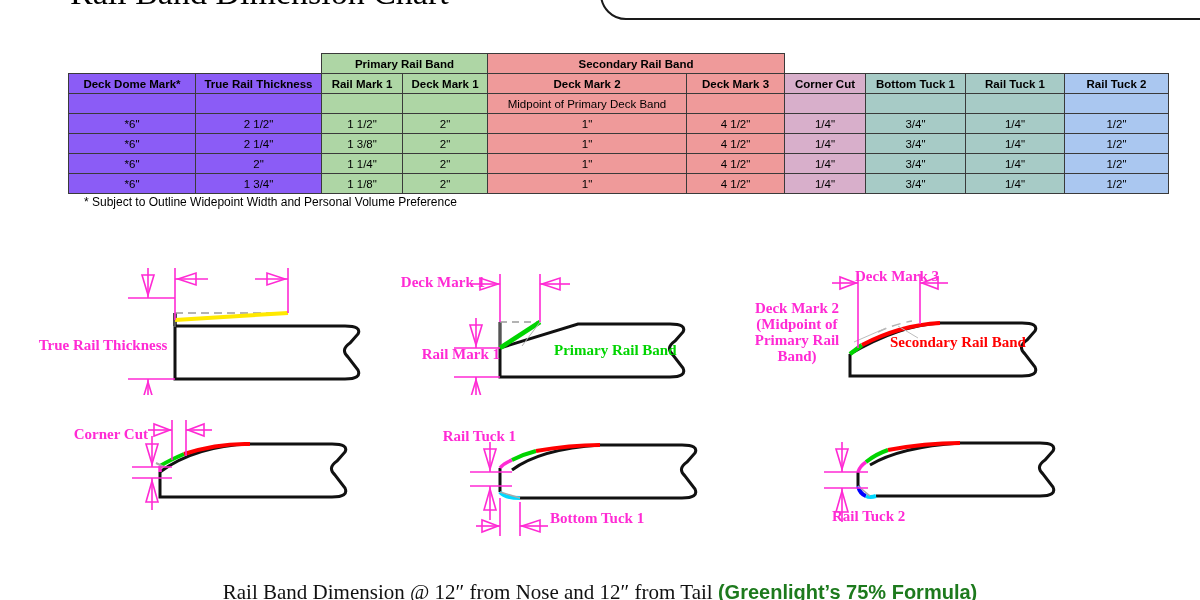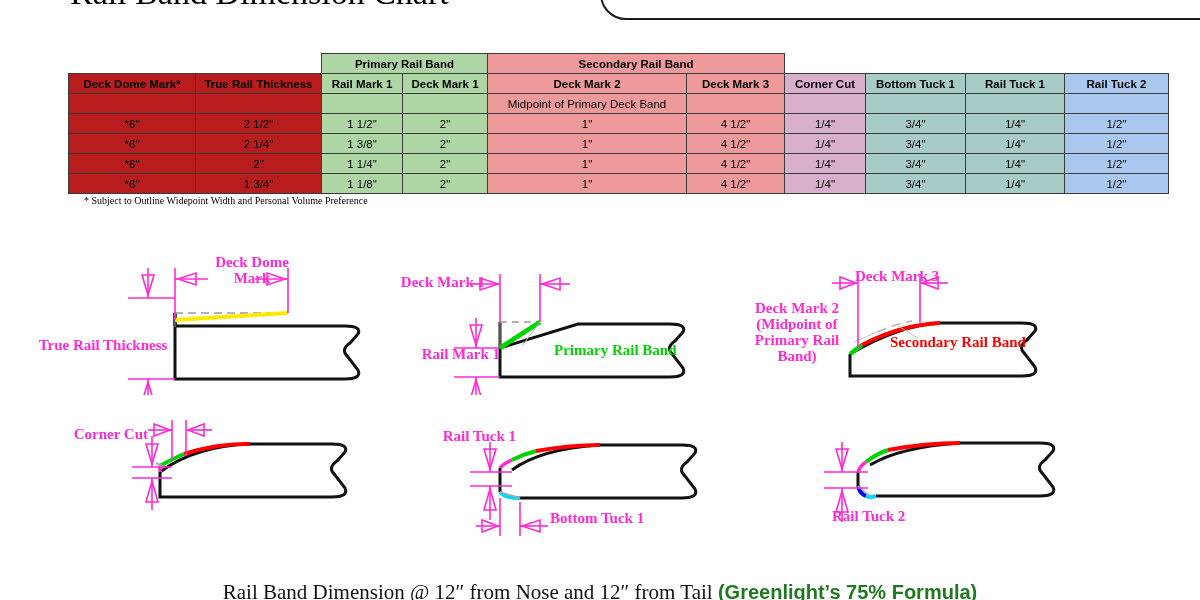--- a/index.html
+++ b/index.html
@@ -23,32 +23,32 @@
     border-collapse:collapse;
     font-size:11.5px;color:#000;
   }
   #chart-table td{
     border:1px solid #3a3a3a;
     text-align:center;vertical-align:middle;
     height:19px;padding:0 3px;white-space:nowrap;
   }
   #chart-table td.blank{border:none;background:#fff;}
   .hdr{font-weight:bold;}
-  .c-cream{background:#b91c1c;}
+  .c-cream{background:#8b5cf6;}
   .c-green{background:#aed6a5;}
   .c-red{background:#ef9a9a;}
   .c-purple{background:#d8afcb;}
   .c-teal{background:#a7cbc6;}
   .c-blue{background:#aac7f0;}
   .w1{width:120px;}.w2{width:119px;}.w3{width:74px;}.w4{width:78px;}
   .w5{width:192px;}.w6{width:91px;}.w7{width:74px;}.w8{width:93px;}
   .w9{width:92px;}.w10{width:97px;}
   #footnote{
     position:absolute;left:84px;top:195px;
-    font-size:10px;color:#000;white-space:nowrap;font-family:Liberation Serif, serif;
+    font-size:12px;color:#000;white-space:nowrap;
   }
   
   .diagram{position:absolute;}
   .lbl{
     position:absolute;font-family:"Liberation Serif", serif;
     font-weight:bold;color:#ff2ad4;font-size:15px;
     line-height:16px;text-align:center;white-space:pre;
   }
   .lbl.green{color:#00d400;}
   .lbl.red{color:#ff0000;}
@@ -172,22 +172,20 @@
     <line x1="155" y1="29" x2="188" y2="29" stroke="#ff2ad4" stroke-width="1.6"></line>
     <polygon points="185,29 167,23 167,35" fill="none" stroke="#ff2ad4" stroke-width="1.6"></polygon>
 
     <line x1="28" y1="48" x2="75" y2="48" stroke="#ff2ad4" stroke-width="1.6"></line>
     <line x1="28" y1="129" x2="75" y2="129" stroke="#ff2ad4" stroke-width="1.6"></line>
     <line x1="48" y1="18" x2="48" y2="48" stroke="#ff2ad4" stroke-width="1.6"></line>
     <polygon points="48,45 42,25 54,25" fill="none" stroke="#ff2ad4" stroke-width="1.6"></polygon>
     <line x1="48" y1="129" x2="48" y2="158" stroke="#ff2ad4" stroke-width="1.6"></line>
     <polygon points="48,132 42,152 54,152" fill="none" stroke="#ff2ad4" stroke-width="1.6"></polygon>
   </svg>
-  <div class="lbl" style="left:97px;top:4px;width:110px;">Deck Dome
-Mark</div>
   <div class="lbl" style="left:-92px;top:87px;width:190px;">True Rail Thickness</div>
 </div>
 
 <div class="diagram" style="left:430px;top:260px;width:330px;height:135px;">
   <svg width="330" height="135" viewBox="0 0 330 135">
     <path d="M70 88 L70 117 L240 117 Q257 117 253 108 L243 95 Q235 88 245 81 L253 72 Q257 64 240 64 L148 64 L70 88" fill="none" stroke="#111" stroke-width="3"></path>
     <path d="M70 62 L70 88" fill="none" stroke="#111" stroke-width="3"></path>
     <path d="M70 62 L110 62" stroke="#9a9a9a" stroke-width="1.5" stroke-dasharray="7,5" fill="none"></path>
     <path d="M70 62 L70 88" stroke="#9a9a9a" stroke-width="1" fill="none"></path>
     <path d="M70 88 L110 62" stroke="#00d400" stroke-width="4.5" fill="none"></path>

